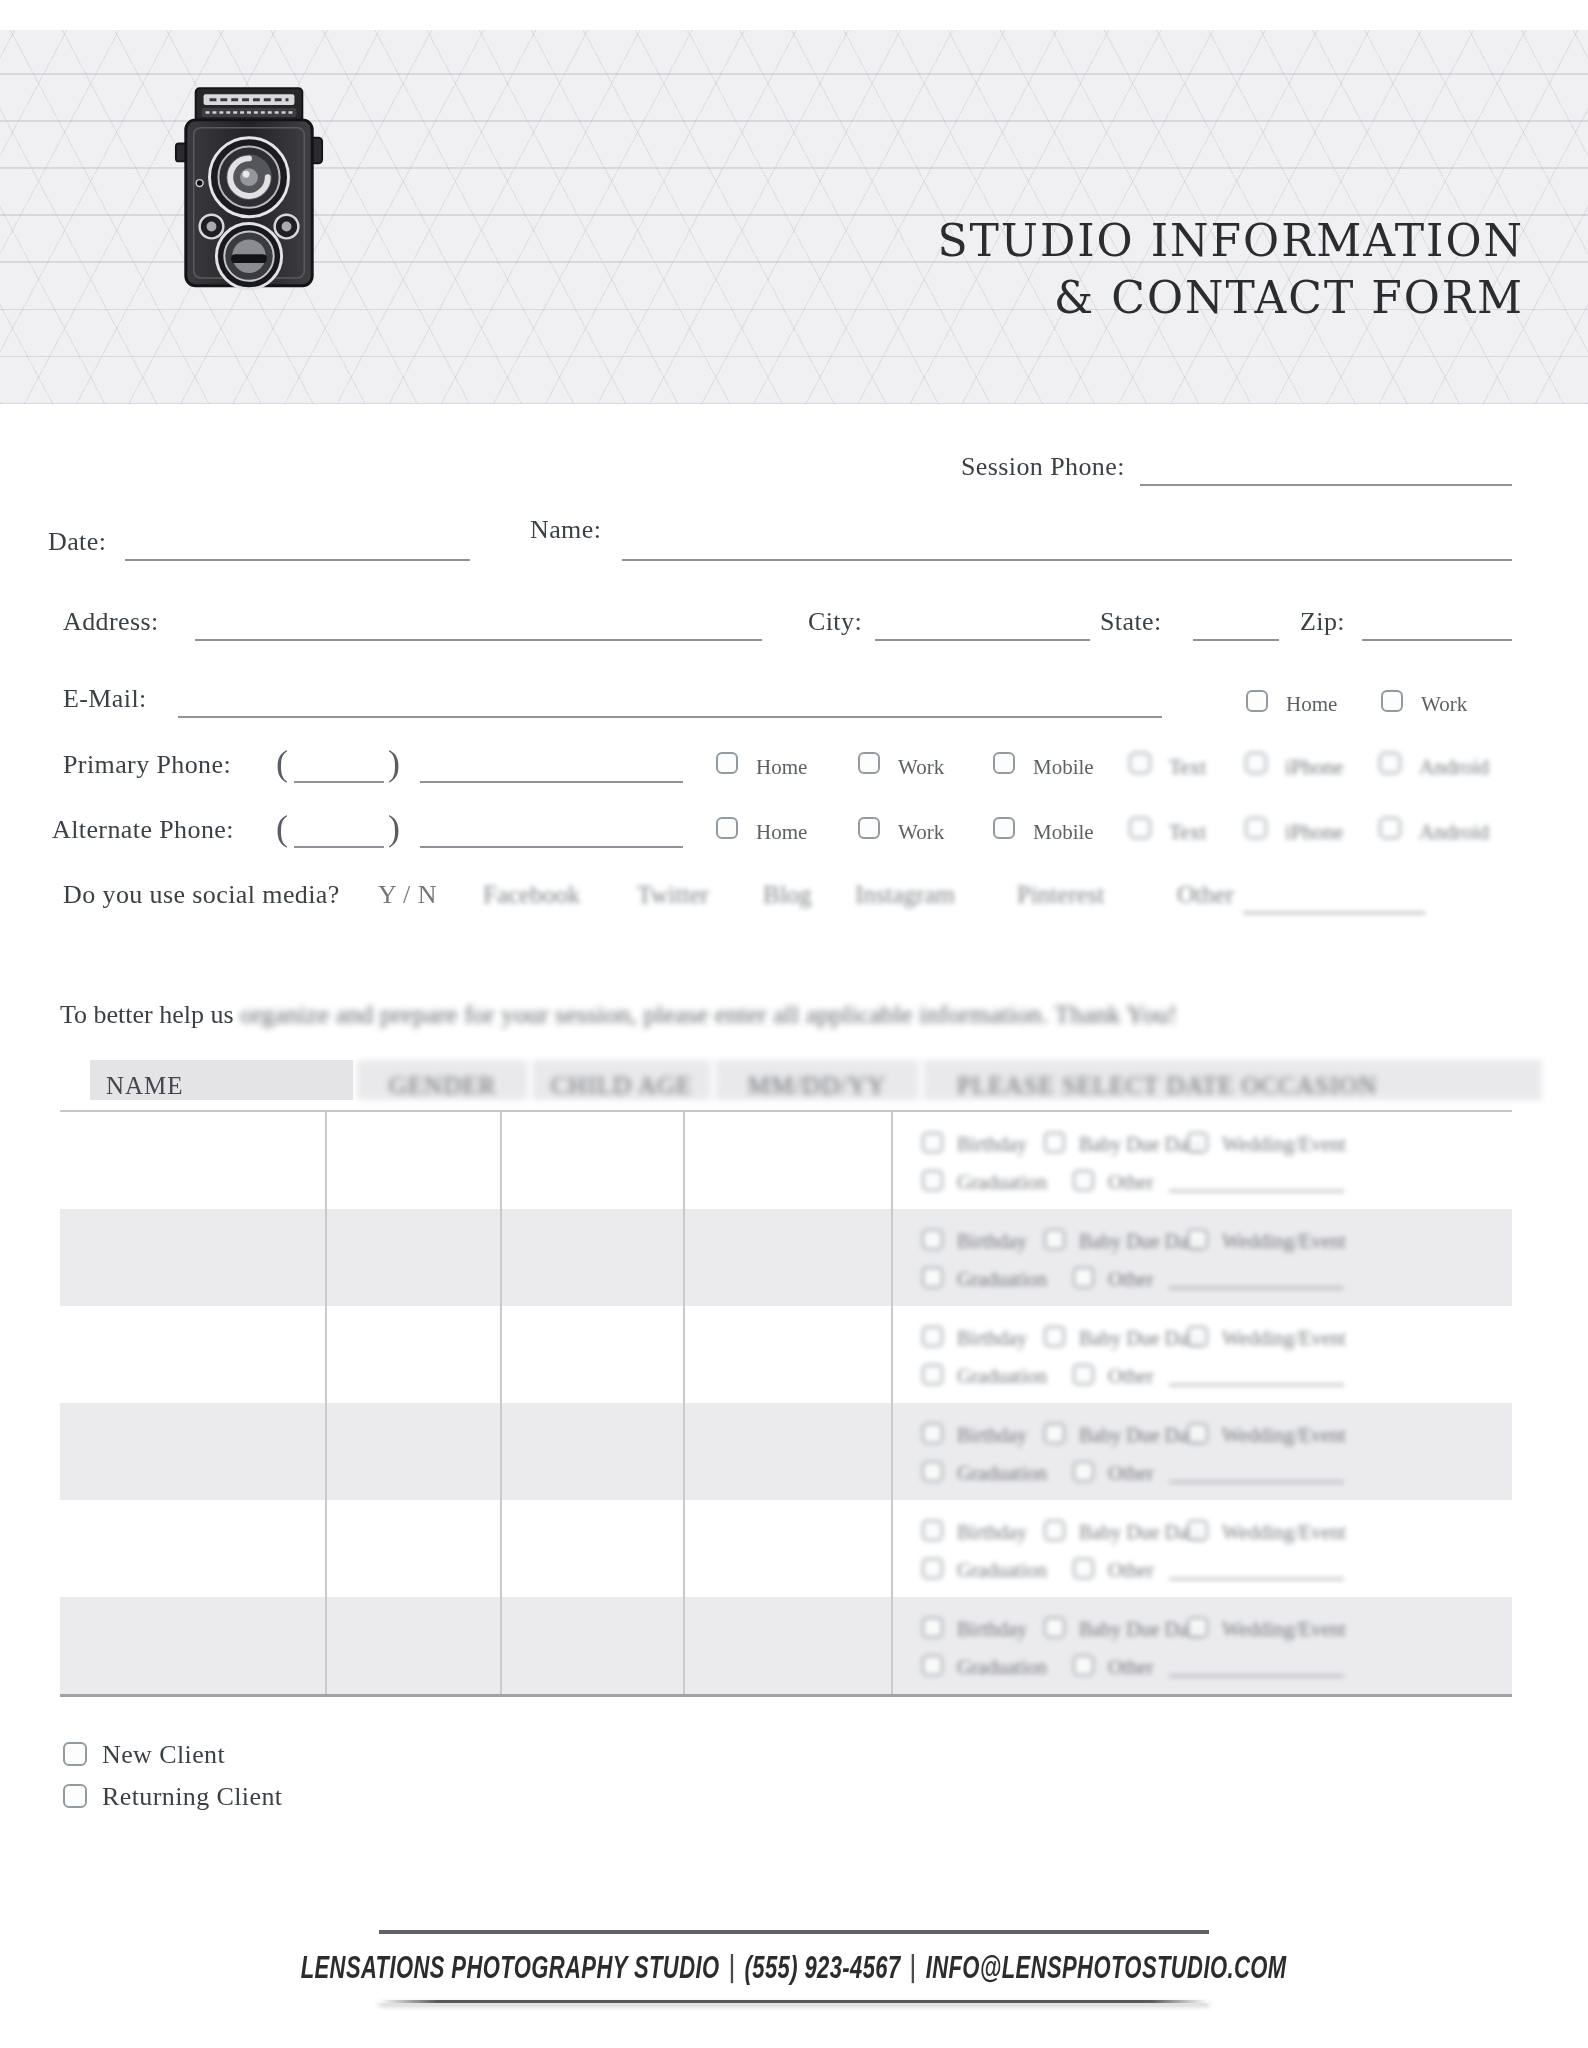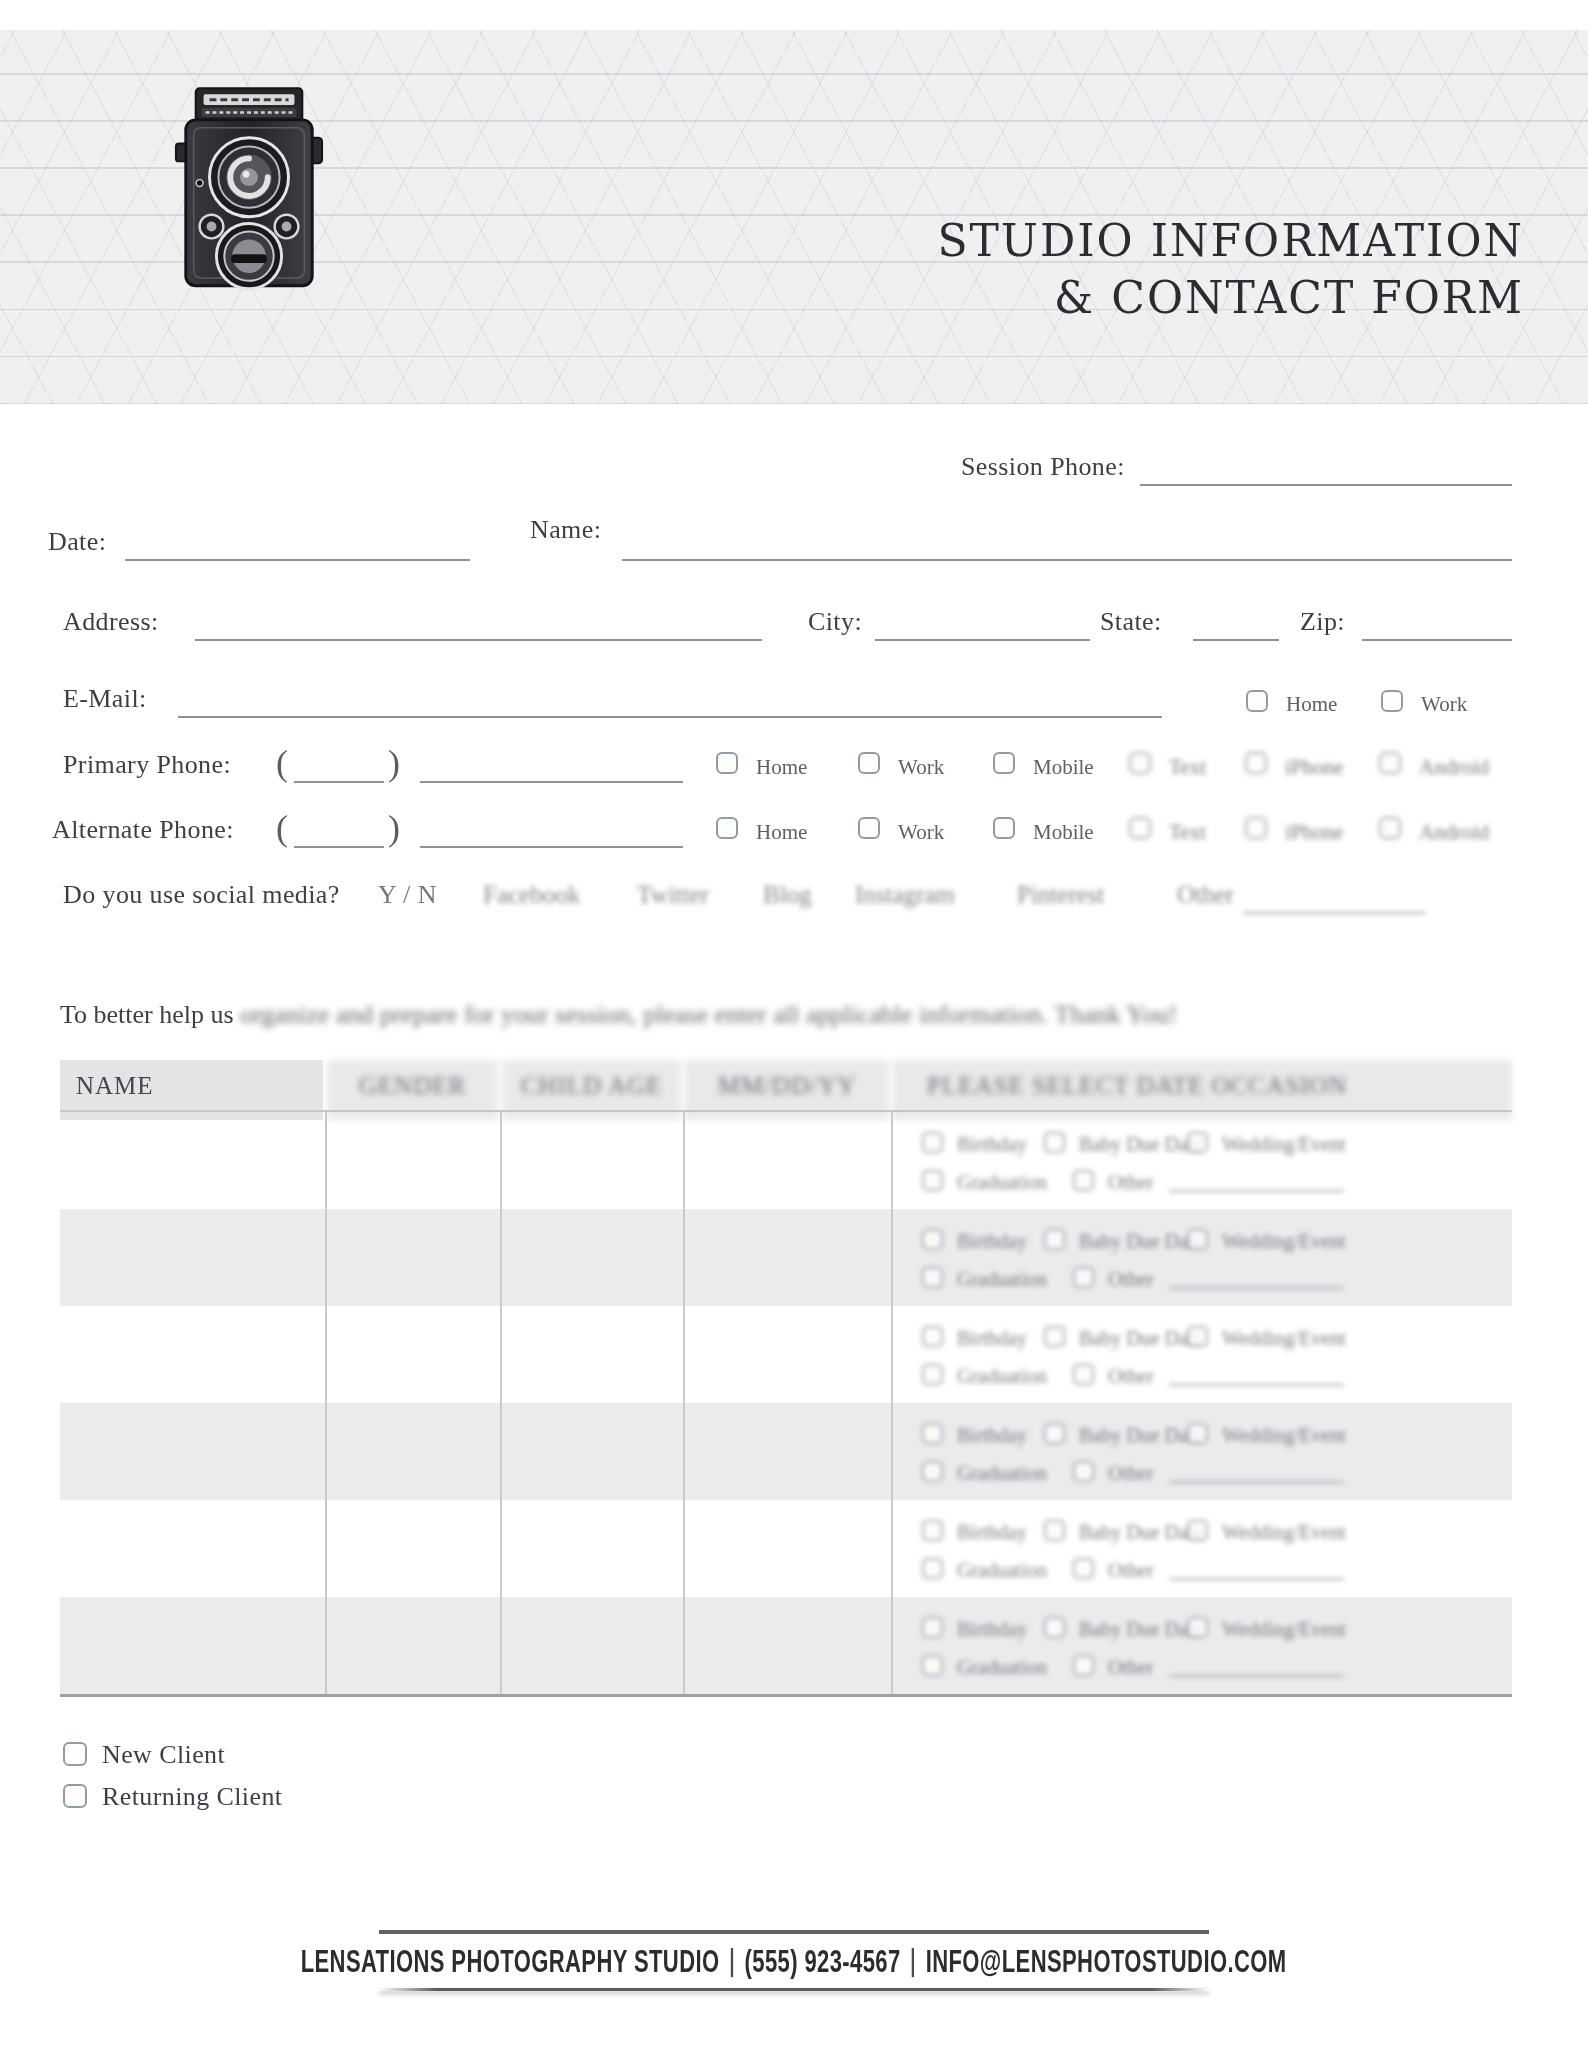--- a/index.html
+++ b/index.html
@@ -19,36 +19,36 @@
   .fline{position:absolute;height:2px;background:#8f9297;}
   .opt{position:absolute;font-size:21px;color:#5d6167;white-space:nowrap;}
   .opt-big{position:absolute;font-size:25px;color:#6b6f75;white-space:nowrap;}
   .cb{position:absolute;width:22px;height:22px;border:2.5px solid #949aa2;border-radius:6px;
       background:#fdfdfd;box-sizing:border-box;}
   .cb.sm{width:21px;height:21px;border-width:2px;border-radius:5px;}
   .paren{position:absolute;font-size:36px;color:#5a5e64;}
   .blur{filter:blur(2.4px);opacity:.85;}
   .blur-heavy{filter:blur(3px);opacity:.8;}
   
-  .th{position:absolute;top:1060px;height:60px;background:#e4e4e7;font-size:25px;color:#43464c;
-      letter-spacing:1px;line-height:52px;box-sizing:border-box;}
+  .th{position:absolute;top:1060px;height:40px;background:#e4e4e7;font-size:25px;color:#43464c;
+      letter-spacing:1px;line-height:52px;box-sizing:border-box;margin-left:30px;}
   .th.center{text-align:center;}
   .vline{position:absolute;top:1112px;height:582px;width:2px;background:#c9cacd;}
   .t-body{position:absolute;top:1112px;left:60px;width:1452px;}
   .t-row{position:relative;height:97px;width:1452px;}
   .t-row:nth-child(even){background:#ebebee;}
   .t-cell{position:absolute;top:0;height:97px;}
   .oc-lab{position:absolute;font-size:20px;color:#63666c;white-space:nowrap;}
   .oc-line{position:absolute;height:2px;background:#9a9da2;}
   .t-bottom{position:absolute;left:60px;top:1694px;width:1452px;height:3px;background:#a0a1a4;}
   .h-underline{position:absolute;left:60px;top:1110px;width:1452px;height:2px;background:#c6c7ca;}
   
   .footer{position:absolute;left:379px;top:1930px;width:830px;}
   .f-top{height:4px;background:#606266;}
-  .f-text{height:54px;display:flex;align-items:center;justify-content:center;color:#2c2c2e;}
+  .f-text{height:66px;display:flex;align-items:center;justify-content:center;color:#2c2c2e;font-style:italic;}
   .f-inner{display:inline-block;transform:scaleX(.76) scaleY(1.08);transform-origin:center;
            white-space:nowrap;font-family:"Liberation Sans",sans-serif;font-weight:700;
            font-size:29px;letter-spacing:.5px;}
   .f-div{display:inline-block;width:3px;height:27px;background:#4a4a4c;margin:0 15px;
          vertical-align:-5px;}
   .f-bottom{height:3px;background:linear-gradient(90deg,rgba(90,90,92,0) 0%,#5a5a5c 7%,#5a5a5c 93%,rgba(90,90,92,0) 100%);
             box-shadow:0 3px 5px rgba(0,0,0,.28);}
 </style>
 </head>
 <body>

